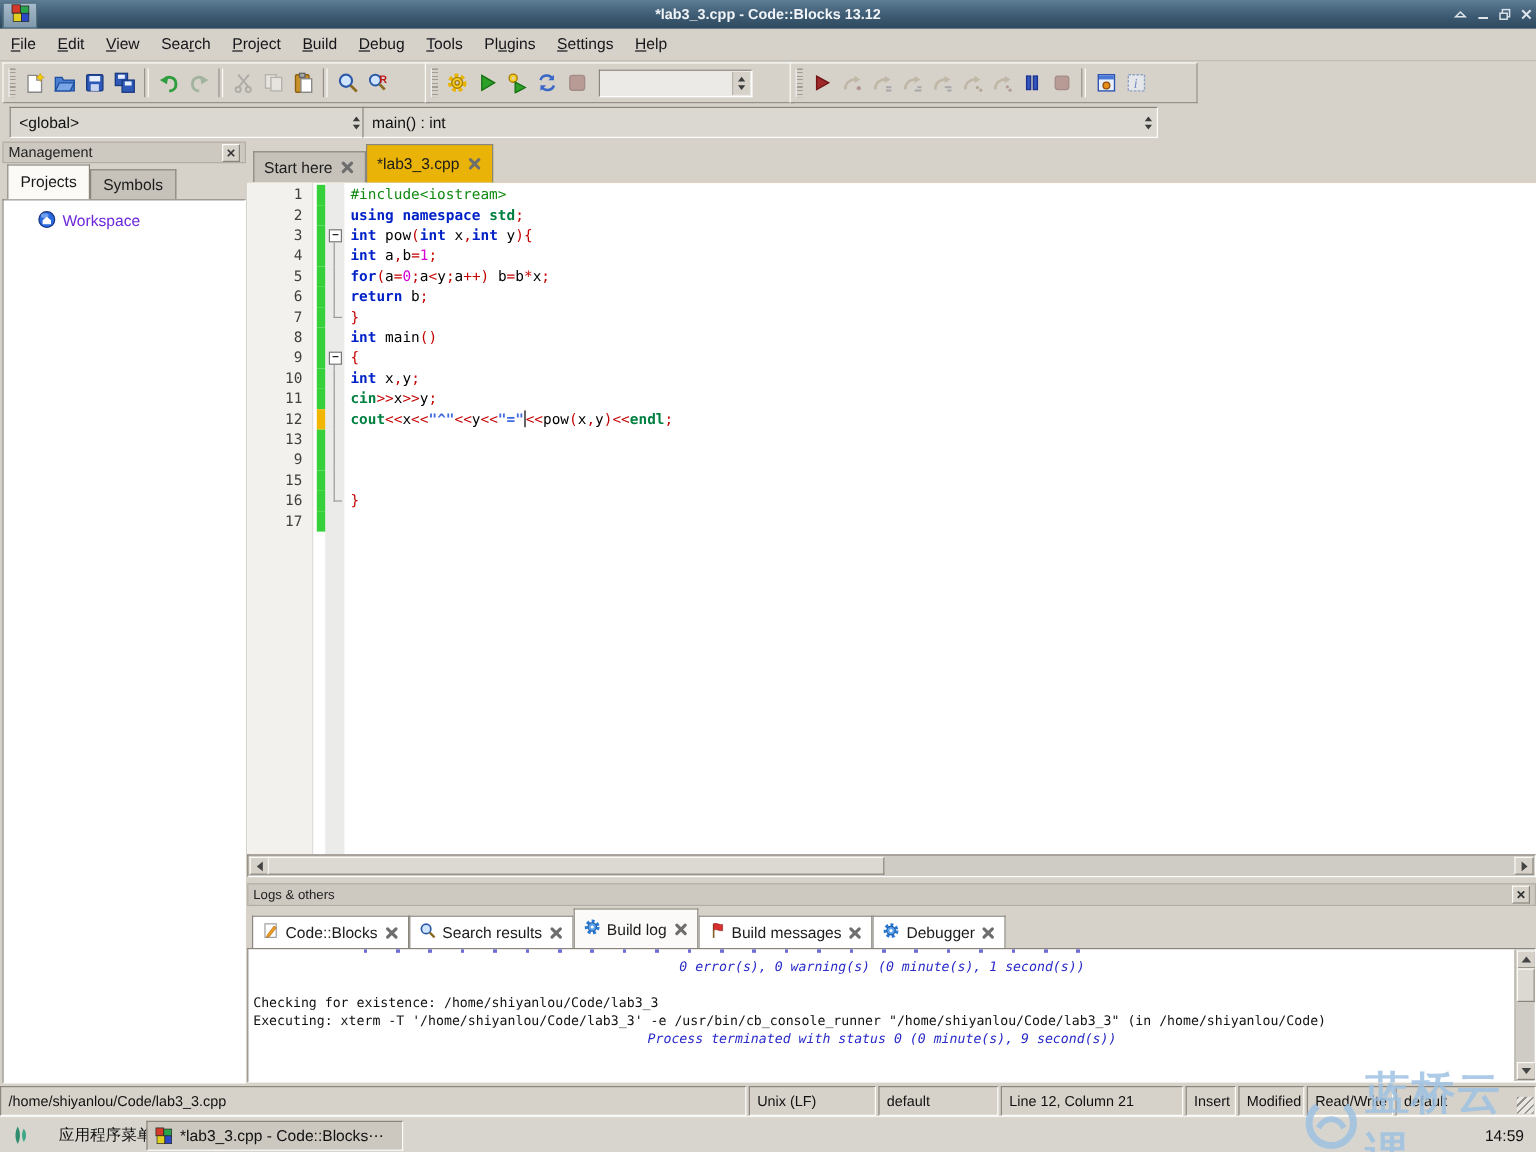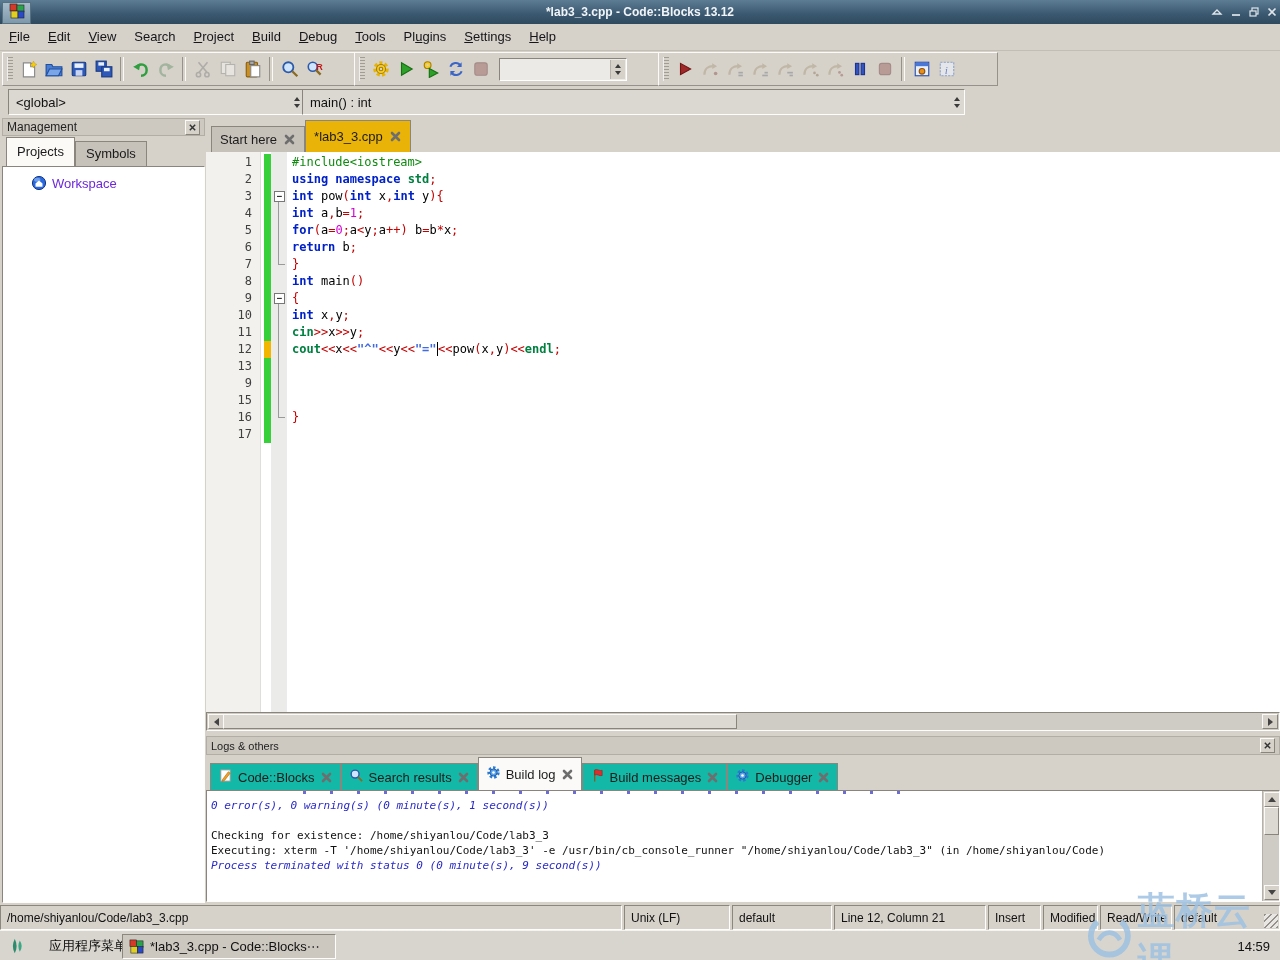--- a/index.html
+++ b/index.html
@@ -109,41 +109,41 @@
   .tri.down{border-left:4px solid transparent;border-right:4px solid transparent;border-top:5px solid #444;}
   #hthumb{position:absolute;left:16px;top:1px;width:512px;height:13px;background:#dcd9d2;
     border:1px solid;border-color:#fbfaf6 #8a857c #8a857c #fbfaf6;}
   
   #logs-panel{position:absolute;left:206px;top:736px;right:0;height:166px;background:#d6d2ca;}
   #logs-header{position:absolute;left:0;top:0;right:0;height:17px;background:#cdc9c1;border:1px solid #b2aea6;
     font-size:11px;color:#222;display:flex;align-items:center;padding:0 4px;}
   #logs-header .spacer{flex:1;}
   #logs-tabs{position:absolute;left:4px;top:19px;right:0;height:35px;display:flex;align-items:flex-end;}
   .ltab{display:flex;align-items:center;gap:5px;padding:0 7px;border:1px solid #8a867e;border-bottom:none;
-    background:#14b8a6;height:26px;font-size:13px;color:#1c1c1c;}
+    background:#ffffff;height:26px;font-size:13px;color:#1c1c1c;}
   .ltab.active{background:#fbfaf8;height:32px;position:relative;z-index:2;}
   .ltab svg.licon{width:15px;height:15px;}
   #log-content{position:absolute;left:0;top:54px;right:0;bottom:0;background:#fff;
     border:1px solid;border-color:#8a857c #fdfdfb #fdfdfb #8a857c;overflow:hidden;}
   #log-lines{position:absolute;left:4px;top:7px;right:20px;}
   .log-line{font:11px/15px "DejaVu Sans Mono",monospace;color:#111;white-space:pre;}
-  .log-line.blue{color:#2a2ac8;font-style:italic;}
+  .log-line.blue{color:#2a2ac8;font-style:italic;text-align:center;}
   #log-partial{position:absolute;left:96px;top:0;width:620px;height:3px;opacity:.75;
     background:repeating-linear-gradient(90deg,#3b3bc8 0 3px,transparent 3px 27px);}
   #log-vscroll{position:absolute;right:0;top:0;bottom:0;width:16px;background:#cfccc5;border-left:1px solid #b5b1a9;}
   #log-vscroll .sb-arrow{left:1px;}
   #vthumb{position:absolute;left:1px;top:16px;width:13px;height:26px;background:#dcd9d2;
     border:1px solid;border-color:#fbfaf6 #8a857c #8a857c #fbfaf6;}
   
   #statusbar{position:absolute;left:0;top:903px;width:1280px;height:27px;background:#d6d2ca;
     display:flex;align-items:stretch;gap:2px;padding-top:2px;box-sizing:border-box;}
   .scell{border:1px solid;border-color:#8c877e #fdfdfb #fdfdfb #8c877e;font-size:12px;color:#111;
     display:flex;align-items:center;padding-left:6px;white-space:nowrap;overflow:hidden;box-sizing:border-box;}
   .scell.c0{width:622px;}.scell.c1{width:106px;}.scell.c2{width:100px;}.scell.c3{width:152px;}
-  .scell.c4{width:53px;}.scell.c5{width:55px;}.scell.c6{width:72px;}.scell.c7{flex:1;position:relative;}
+  .scell.c4{width:42px;}.scell.c5{width:55px;}.scell.c6{width:72px;}.scell.c7{flex:1;position:relative;}
   #resize-grip{position:absolute;right:1px;bottom:1px;width:14px;height:14px;
     background:repeating-linear-gradient(315deg,#96918a 0 1.5px,#e9e7e3 1.5px 4.5px);}
   
   #taskbar{position:absolute;left:0;top:930px;width:1280px;height:30px;background:#d8d5ce;border-top:1px solid #f4f3ef;}
   #app-menu{position:absolute;left:8px;top:0;height:30px;display:flex;align-items:center;gap:23px;font-size:13px;color:#111;}
   #app-menu svg{width:18px;height:18px;}
   #task-button{position:absolute;left:122px;top:3px;width:200px;height:23px;background:#ccc8c0;
     border:1px solid;border-color:#8c877e #fdfdfb #fdfdfb #8c877e;display:flex;align-items:center;gap:6px;
     padding:0 6px;font-size:13px;color:#111;white-space:nowrap;overflow:hidden;}
   #task-button svg{width:15px;height:15px;flex:none;}

